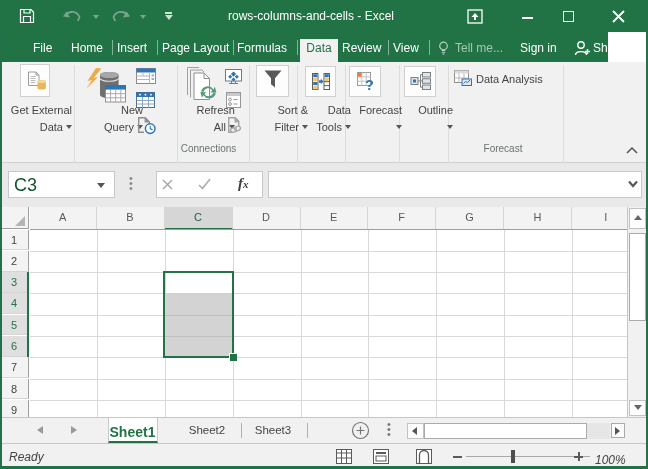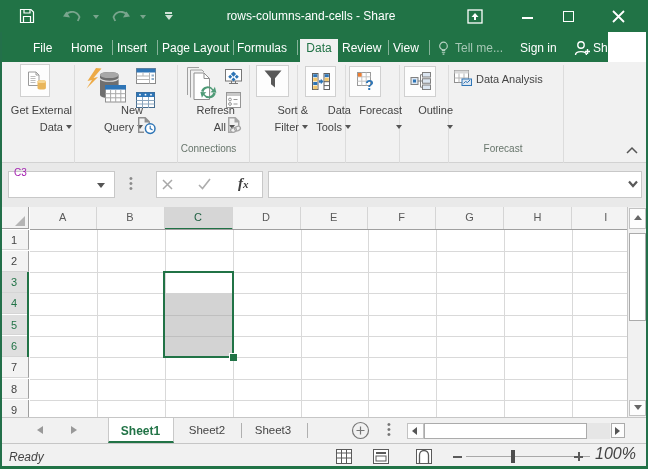--- a/index.html
+++ b/index.html
@@ -55,21 +55,21 @@
   <div class="abs" style="left:93px;top:15px;width:0;height:0;border-left:3.5px solid transparent;border-right:3.5px solid transparent;border-top:4px solid #79a58d"></div>
 
   <svg class="abs" style="left:109px;top:11px" width="21" height="12" viewBox="0 0 21 12">
     <path d="M18.5 4 C14 -1, 7 0, 4.5 6 L6.2 10" fill="none" stroke="#79a58d" stroke-width="1.8"></path>
     <path d="M21 5.5 L14 6.5 L17.5 0.5 Z" fill="#79a58d"></path>
   </svg>
   <div class="abs" style="left:140px;top:15px;width:0;height:0;border-left:3.5px solid transparent;border-right:3.5px solid transparent;border-top:4px solid #79a58d"></div>
 
   <div class="abs" style="left:165px;top:12px;width:7px;height:1.5px;background:#cfe0d6"></div>
   <div class="abs" style="left:164.5px;top:15px;width:0;height:0;border-left:4px solid transparent;border-right:4px solid transparent;border-top:5px solid #cfe0d6"></div>
-  <div id="title" class="abs">rows-columns-and-cells - Share</div>
+  <div id="title" class="abs">rows-columns-and-cells - Excel</div>
 
   <svg class="abs" style="left:467px;top:9px" width="16" height="15" viewBox="0 0 16 15">
     <rect x="1" y="1" width="14" height="13" fill="none" stroke="#fff" stroke-width="1.3"></rect>
     <path d="M8 4 L11.5 8 L9 8 L9 11 L7 11 L7 8 L4.5 8 Z" fill="#fff"></path>
   </svg>
 
   <div class="abs" style="left:522px;top:17px;width:11px;height:2px;background:#fff"></div>
 
   <div class="abs" style="left:563px;top:11px;width:11px;height:11px;border:1.5px solid #fff"></div>
 
@@ -247,21 +247,21 @@
 
   <div class="cap" style="left:173px;width:71px">Connections</div>
   <div class="cap" style="left:468px;width:70px">Forecast</div>
 
   <svg class="abs" style="left:626px;top:84px" width="12" height="8" viewBox="0 0 12 8">
     <path d="M1 7 L6 2 L11 7" fill="none" stroke="#555" stroke-width="1.5"></path>
   </svg>
 </div>
 <div id="fbar" class="abs">
   <div class="fbox" style="left:8px;width:107px"></div>
-  <div class="abs" style="left:14px;top:4px;font-size:10px;color:#a21caf">C3</div>
+  <div class="abs" style="left:14px;top:12px;font-size:18px;color:#14532d">C3</div>
   <div class="abs" style="left:97px;top:20px;width:0;height:0;border-left:4px solid transparent;border-right:4px solid transparent;border-top:5px solid #555"></div>
   <div class="abs" style="left:129px;top:13px;color:#8a8a8a;font-size:11px;line-height:5px">•<br>•<br>•</div>
   <div class="fbox" style="left:156px;width:107px"></div>
   <svg class="abs" style="left:162px;top:16px" width="11" height="11" viewBox="0 0 11 11">
     <path d="M1 1 L10 10 M10 1 L1 10" stroke="#a8a8a8" stroke-width="1.5"></path>
   </svg>
   <svg class="abs" style="left:198px;top:15px" width="13" height="12" viewBox="0 0 13 12">
     <path d="M1 7 L4.5 10.5 L12 1" fill="none" stroke="#adadad" stroke-width="1.6"></path>
   </svg>
   <div class="abs" style="left:238px;top:12px;font-family:'Liberation Serif',serif;font-style:italic;font-weight:bold;font-size:15px;color:#3f3f3f">f<span style="font-size:11px">x</span></div>
@@ -327,21 +327,21 @@
   <div class="abs" style="left:627px;top:0;width:21px;height:210px;background:#f1f1f1;border-left:1px solid #c6c6c6"></div>
   <div class="abs" style="left:629px;top:1px;width:17px;height:21px;background:#fdfdfd;border:1px solid #c2c2c2"></div>
   <div class="abs" style="left:633.5px;top:8px;width:0;height:0;border-left:4px solid transparent;border-right:4px solid transparent;border-bottom:5px solid #666"></div>
   <div class="abs" style="left:629px;top:26px;width:17px;height:88px;background:#fff;border:1px solid #ababab"></div>
   <div class="abs" style="left:629px;top:193px;width:17px;height:16px;background:#fdfdfd;border:1px solid #c2c2c2"></div>
   <div class="abs" style="left:633.5px;top:198px;width:0;height:0;border-left:4px solid transparent;border-right:4px solid transparent;border-top:5px solid #666"></div>
 </div>
 <div id="tabbar" class="abs">
   <div class="abs" style="left:37px;top:8px;width:0;height:0;border-top:4.5px solid transparent;border-bottom:4.5px solid transparent;border-right:6.5px solid #999"></div>
   <div class="abs" style="left:71px;top:8px;width:0;height:0;border-top:4.5px solid transparent;border-bottom:4.5px solid transparent;border-left:6.5px solid #999"></div>
-  <div class="abs" style="left:107.5px;top:0;width:66px;height:25px;background:#fff;border-left:1px solid #c9c9c9;border-right:1px solid #c9c9c9;border-bottom:2.5px solid #217346;color:#217346;font-weight:bold;font-size:12px;text-align:center;padding-top:6px">Sheet1</div>
+  <div class="abs" style="left:107.5px;top:0;width:50px;height:25px;background:#fff;border-left:1px solid #c9c9c9;border-right:1px solid #c9c9c9;border-bottom:2.5px solid #217346;color:#217346;font-weight:bold;font-size:14px;text-align:center;padding-top:6px">Sheet1</div>
   <div class="abs" style="left:178px;top:6px;width:58px;color:#444;font-size:11.5px;text-align:center">Sheet2</div>
   <div class="abs" style="left:244px;top:6px;width:58px;color:#444;font-size:11.5px;text-align:center">Sheet3</div>
   <div class="abs" style="left:240.5px;top:5px;width:1px;height:15px;background:#b0b0b0"></div>
   <div class="abs" style="left:307px;top:5px;width:1px;height:15px;background:#b0b0b0"></div>
 
   <svg class="abs" style="left:351px;top:3px" width="19" height="19" viewBox="0 0 19 19">
     <circle cx="9.5" cy="9.5" r="8" fill="none" stroke="#767676" stroke-width="1.2"></circle>
     <path d="M9.5 5.5 v8 M5.5 9.5 h8" stroke="#767676" stroke-width="1.2"></path>
   </svg>
   <div class="abs" style="left:387px;top:4px;color:#767676;font-size:11px;line-height:5px">•<br>•<br>•</div>
@@ -368,17 +368,17 @@
   <svg class="abs" style="left:416px;top:5px" width="16" height="15" viewBox="0 0 16 15">
     <rect x="0.5" y="0.5" width="15" height="14" fill="#fff" stroke="#5a5a5a"></rect>
     <path d="M3.5 14 v-8 a4.5 4.5 0 0 1 9 0 v8" stroke="#5a5a5a" fill="none" stroke-width="1.3"></path>
   </svg>
 
   <div class="abs" style="left:453px;top:11.5px;width:9px;height:2px;background:#5a5a5a"></div>
   <div class="abs" style="left:466px;top:12px;width:124px;height:1px;background:#a9a9a9"></div>
   <div class="abs" style="left:511px;top:6px;width:4px;height:13px;background:#4d4d4d"></div>
   <div class="abs" style="left:574px;top:11.5px;width:9px;height:2px;background:#5a5a5a"></div>
   <div class="abs" style="left:574px;top:8px;width:2px;height:9px;background:#5a5a5a;margin-left:3.5px"></div>
-  <div class="abs" style="left:595px;top:1px;font-size:16px;color:#444">100%</div>
+  <div class="abs" style="left:595px;top:9px;font-size:12px;color:#444">100%</div>
 </div>
 <div id="bl" class="abs"></div>
 <div id="br" class="abs"></div>
 <div id="bb" class="abs"></div>
 
 </body></html>

